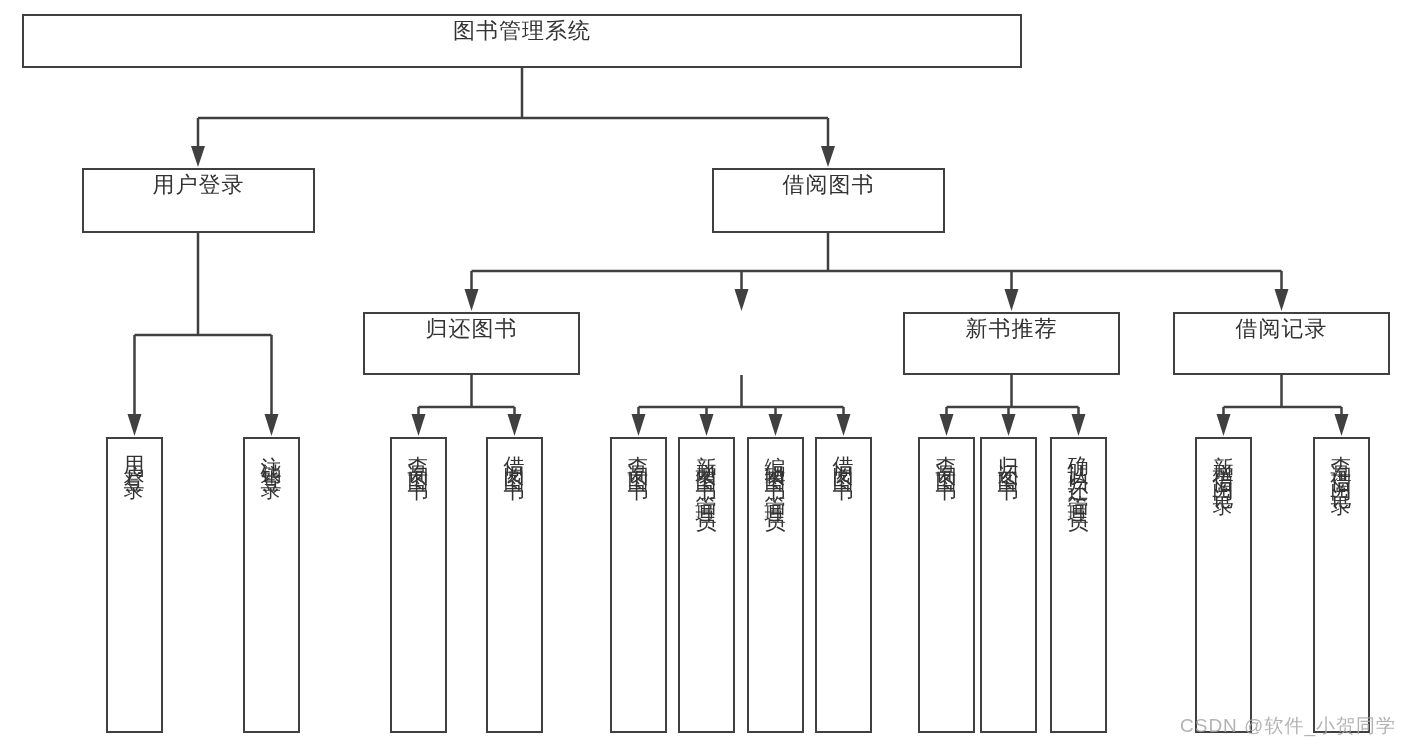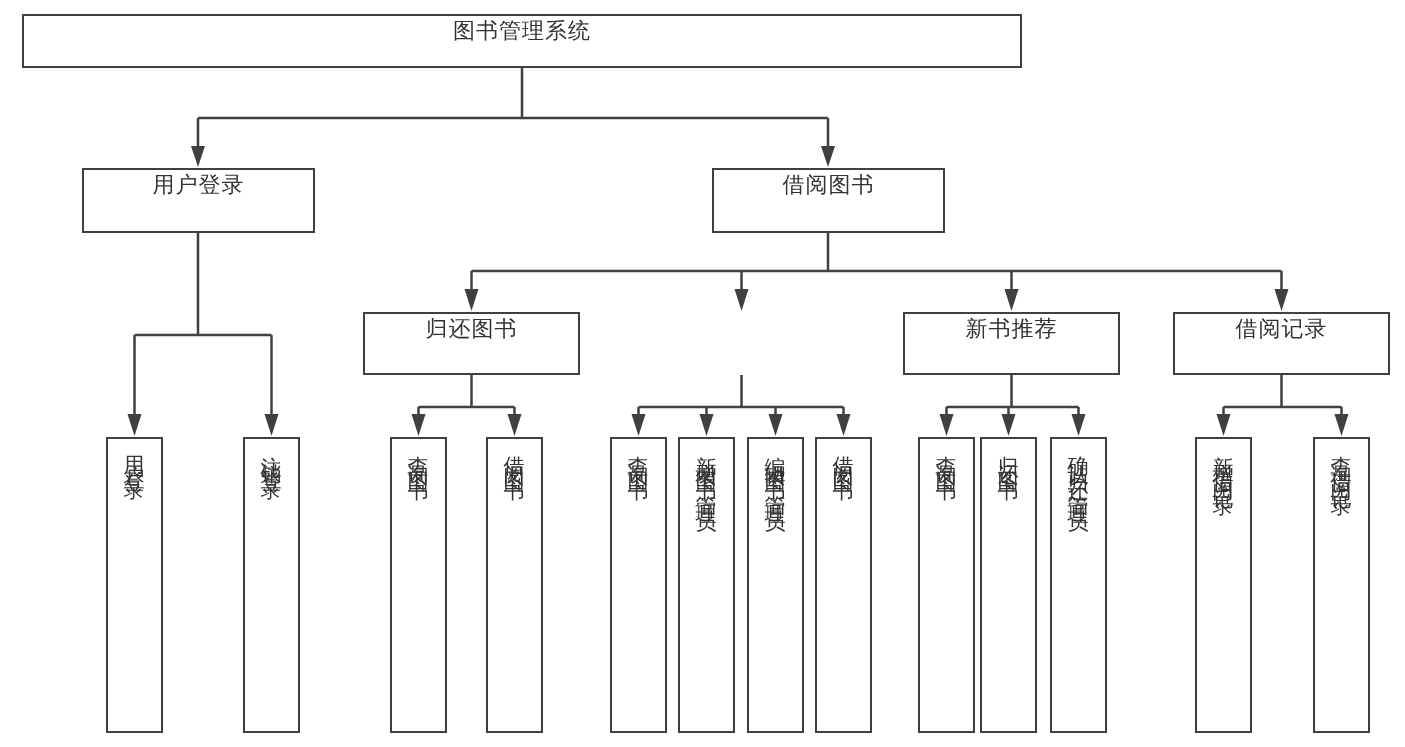--- a/index.html
+++ b/index.html
@@ -186,14 +186,15 @@
   <div class="node node-leaf" style="left:1050px">
     <span class="vtext">确认归还（管理员）</span>
   </div>
   <div class="node node-leaf" style="left:1195px">
     <span class="vtext">新增借阅记录</span>
   </div>
   <div class="node node-leaf" style="left:1313px">
     <span class="vtext">查询借阅记录</span>
   </div>
 
+  <div class="watermark">CSDN @软件_小贺同学</div>
 
 </div>
 
 </body></html>

